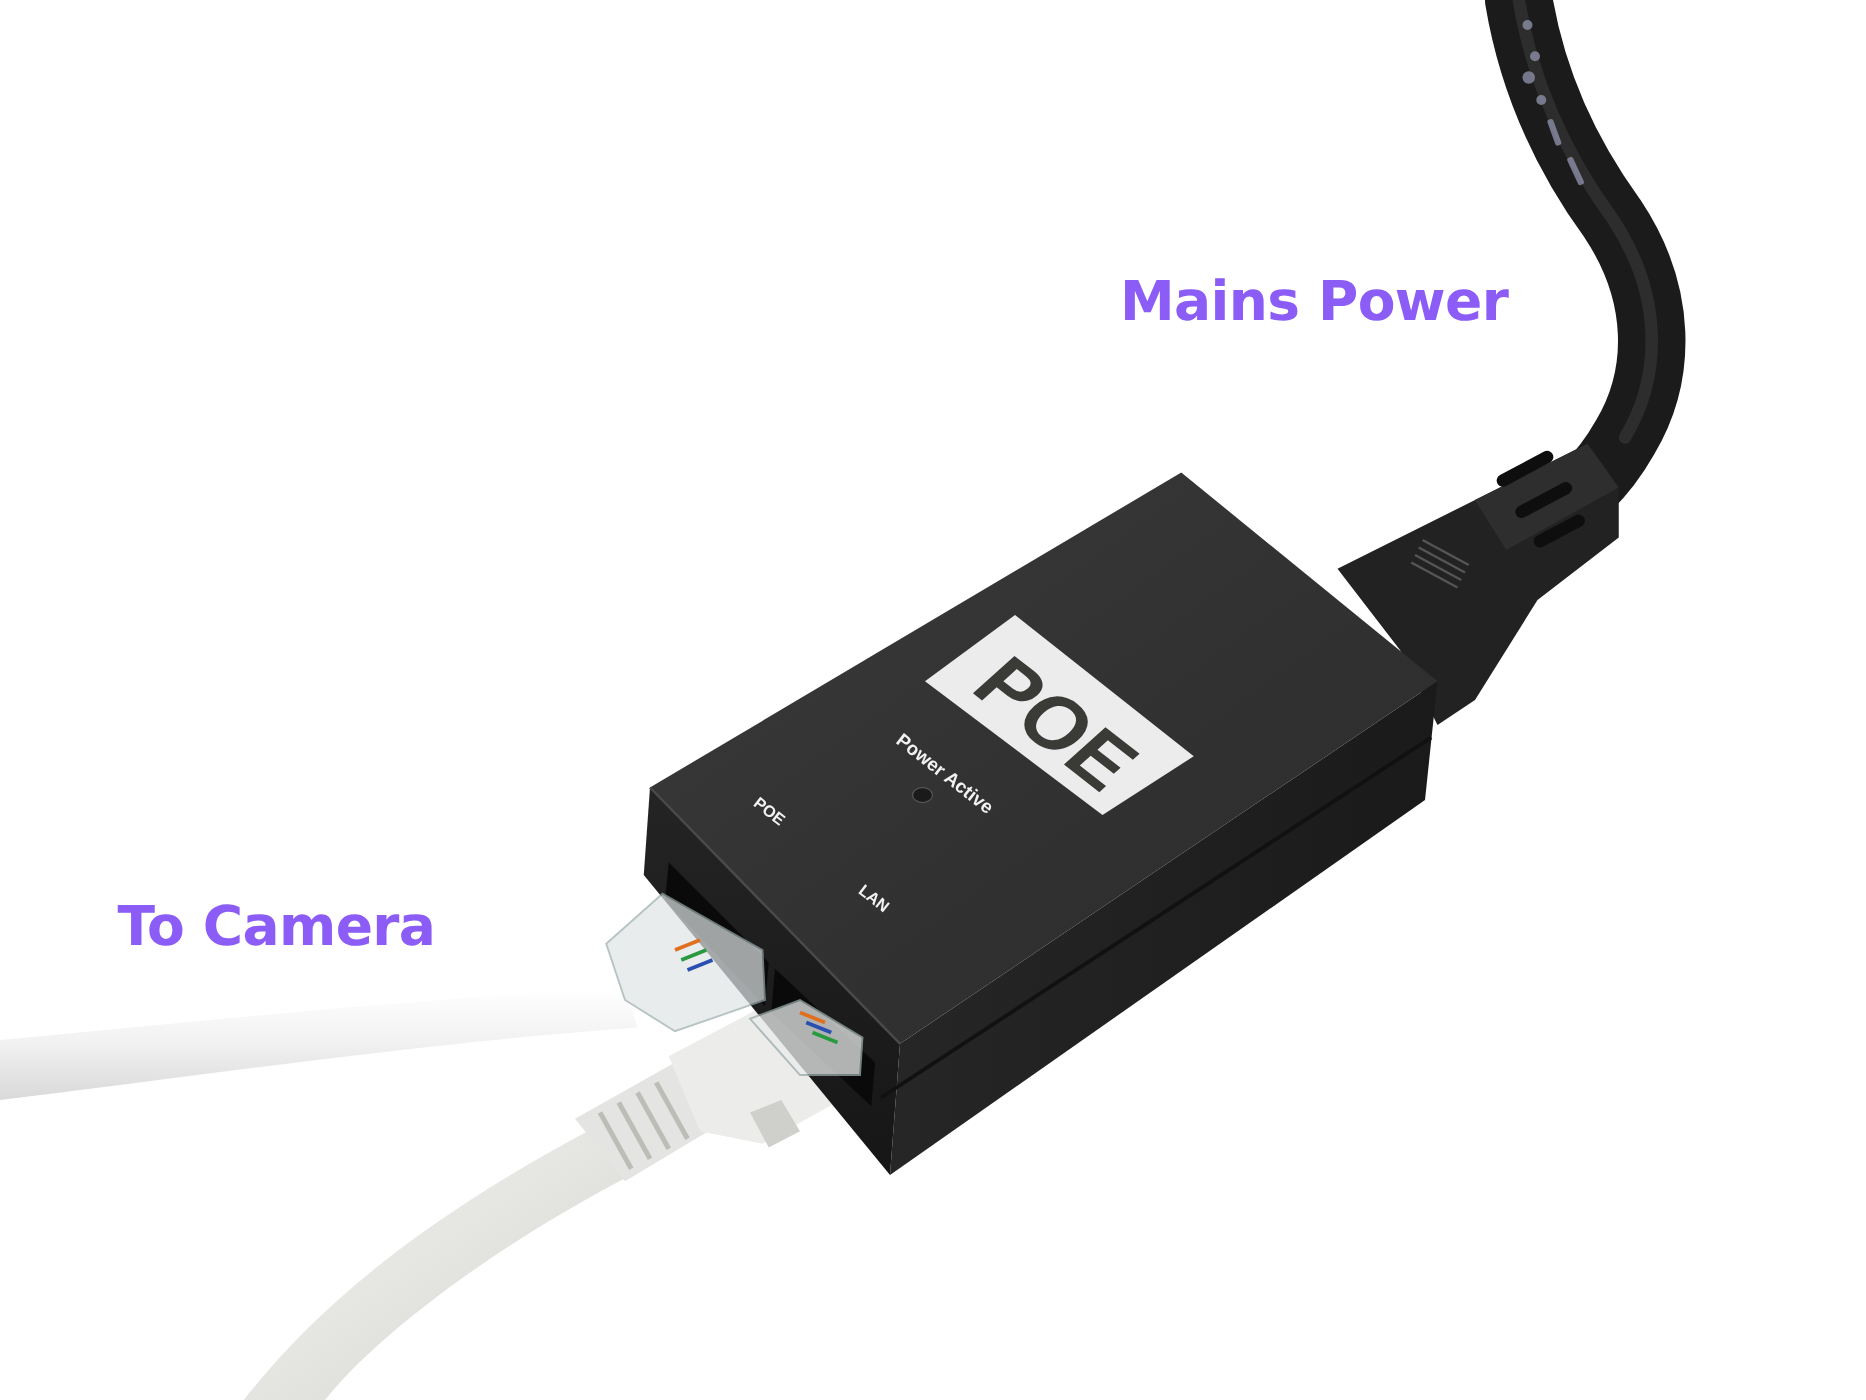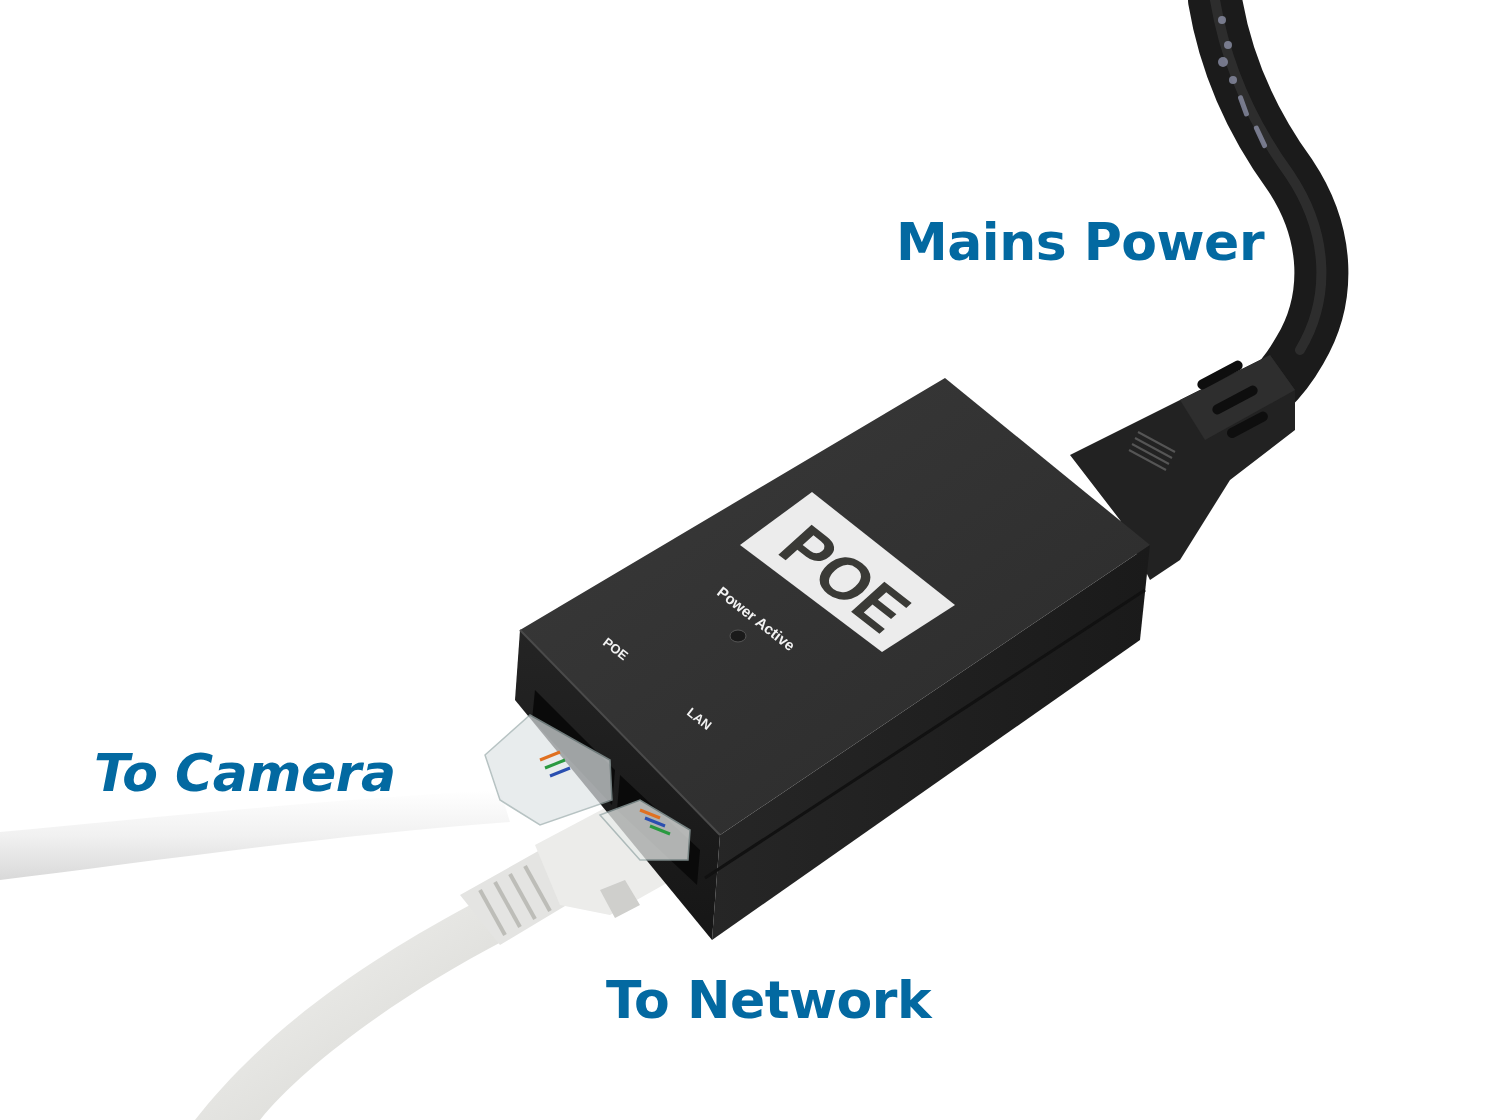--- a/index.html
+++ b/index.html
@@ -1,29 +1,29 @@
 <!DOCTYPE html>
 <html><head>
 <meta charset="utf-8">
 <style>
   html, body { margin: 0; padding: 0; background: #ffffff; }
   body { width: 1493px; height: 1120px; position: relative; overflow: hidden; font-family: "DejaVu Sans", sans-serif; }
   #scene { position: absolute; left: 0; top: 0; width: 1493px; height: 1120px; }
   .label {
     position: absolute;
-    color: #0369a1;
+    color: #8b5cf6;
     font-family: "DejaVu Sans", sans-serif;
     font-weight: bold;
-    font-size: 52px;
+    font-size: 44px;
     line-height: 52px;
     letter-spacing: -0.5px;
     white-space: nowrap;
   }
   #label-mains { left: 896px; top: 216px; }
-  #label-camera { left: 94px; top: 747px; font-style: italic; }
+  #label-camera { left: 94px; top: 716px; }
   #label-network { left: 606px; top: 974px; }
   #label-network .line { display: block; }
   .printed {
     font-family: "Liberation Sans", sans-serif;
     fill: #f2f2f2;
     font-weight: bold;
   }
 </style>
 </head>
 <body>
@@ -151,14 +151,13 @@
       <line x1="640" y1="810" x2="660" y2="818" stroke="#e07020"></line>
       <line x1="645" y1="818" x2="665" y2="826" stroke="#2a4fb0"></line>
       <line x1="650" y1="826" x2="670" y2="834" stroke="#2a9a40"></line>
     </g>
   </g>
 </svg>
 
 <div class="label" id="label-mains">Mains Power</div>
 <div class="label" id="label-camera">To Camera</div>
 <div class="label" id="label-network">
-  <span class="line">To Network</span>
 </div>
 
 </body></html>

